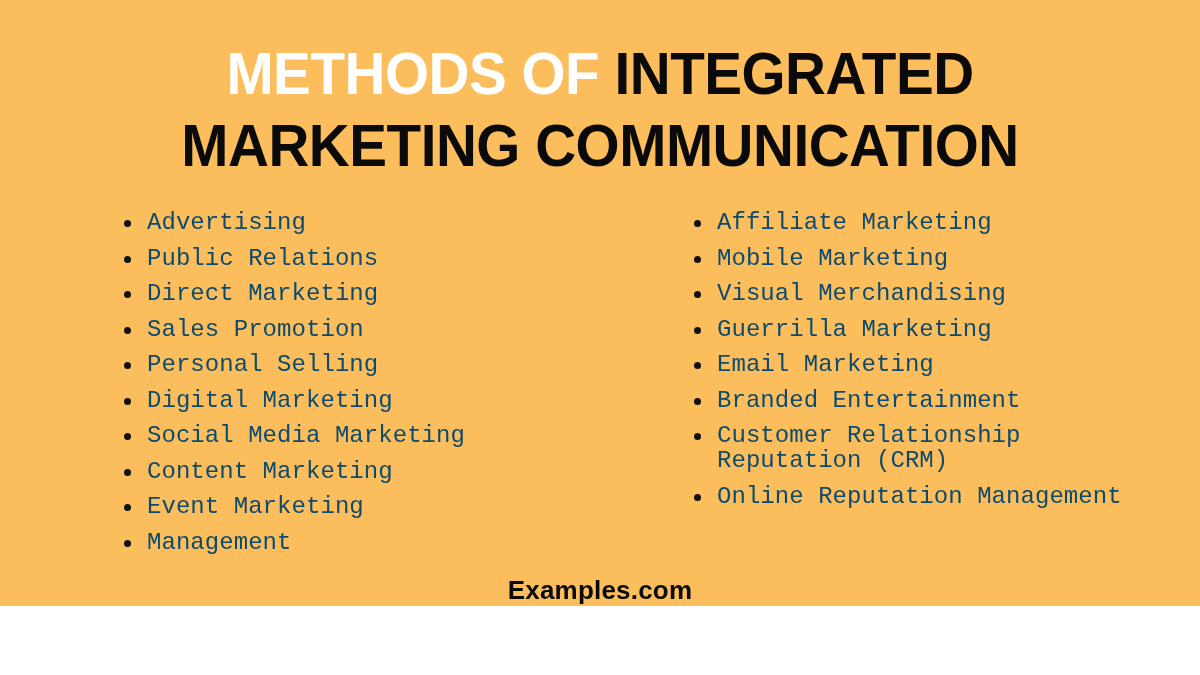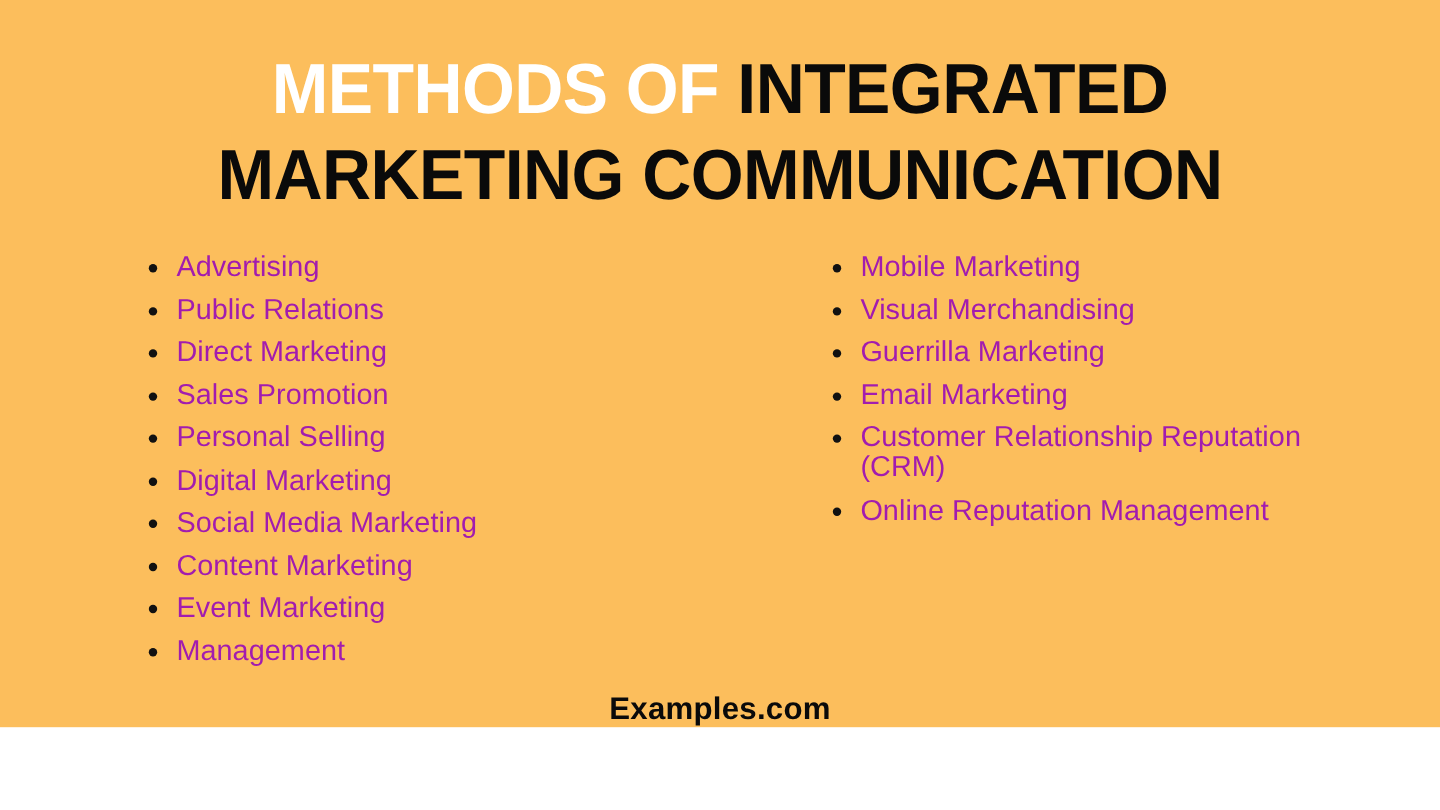--- a/index.html
+++ b/index.html
@@ -56,24 +56,24 @@
 
   ul.methods {
     list-style: none;
     margin: 0;
     padding: 0;
   }
   ul.methods li {
     position: relative;
     padding-left: 32px;
     margin: 0 0 10.5px 0;
-    font-family: Liberation Sans, sans-serif;
+    font-family: Liberation Mono, monospace;
     font-size: 24px;
     line-height: 25px;
-    color: #a21caf;
+    color: #0c4a6e;
     letter-spacing: 0.05px;
   }
   ul.methods li::before {
     content: "";
     position: absolute;
     left: 9px;
     top: 10px;
     width: 7px;
     height: 7px;
     border-radius: 50%;
@@ -117,24 +117,26 @@
         <li>Digital Marketing</li>
         <li>Social Media Marketing</li>
         <li>Content Marketing</li>
         <li>Event Marketing</li>
         <li>Management</li>
       </ul>
     </div>
 
     <div class="col col-right">
       <ul class="methods">
+        <li>Affiliate Marketing</li>
         <li>Mobile Marketing</li>
         <li>Visual Merchandising</li>
         <li>Guerrilla Marketing</li>
         <li>Email Marketing</li>
+        <li>Branded Entertainment</li>
         <li>Customer Relationship Reputation (CRM)</li>
         <li>Online Reputation Management</li>
       </ul>
     </div>
 
   </div>
 
   <div class="footer">
     <span class="footer-text">Examples.com</span>
   </div>

